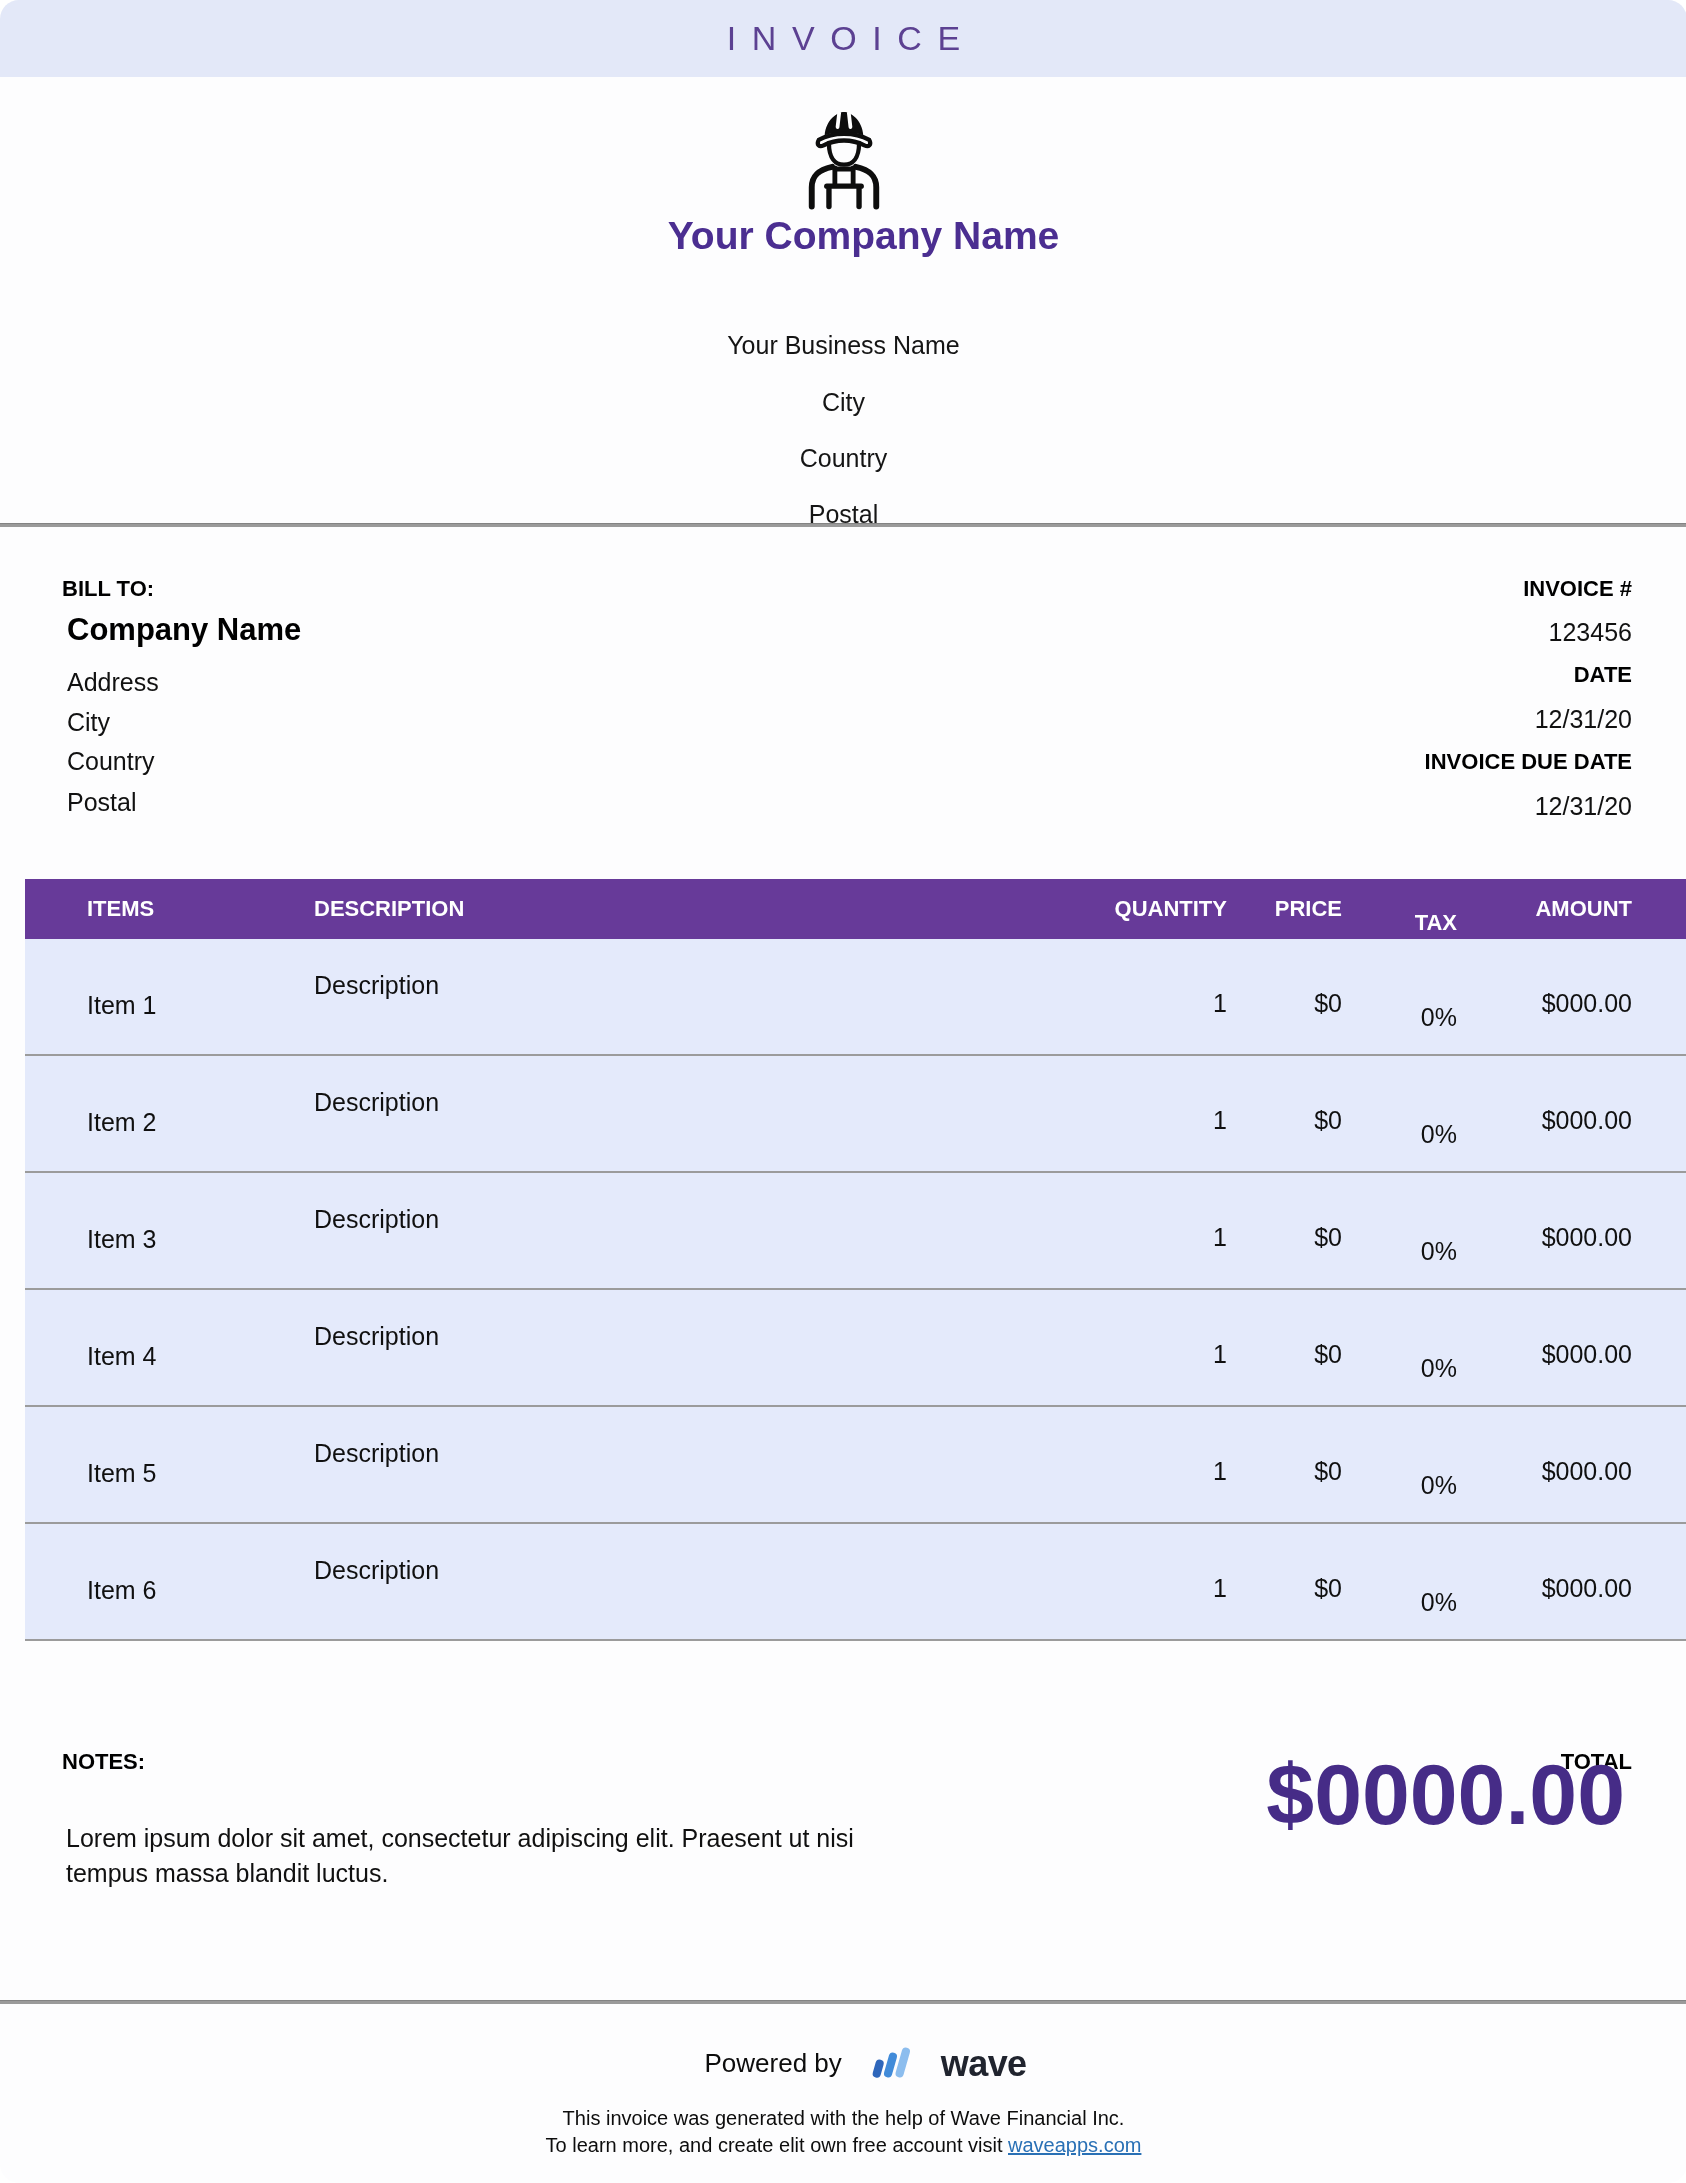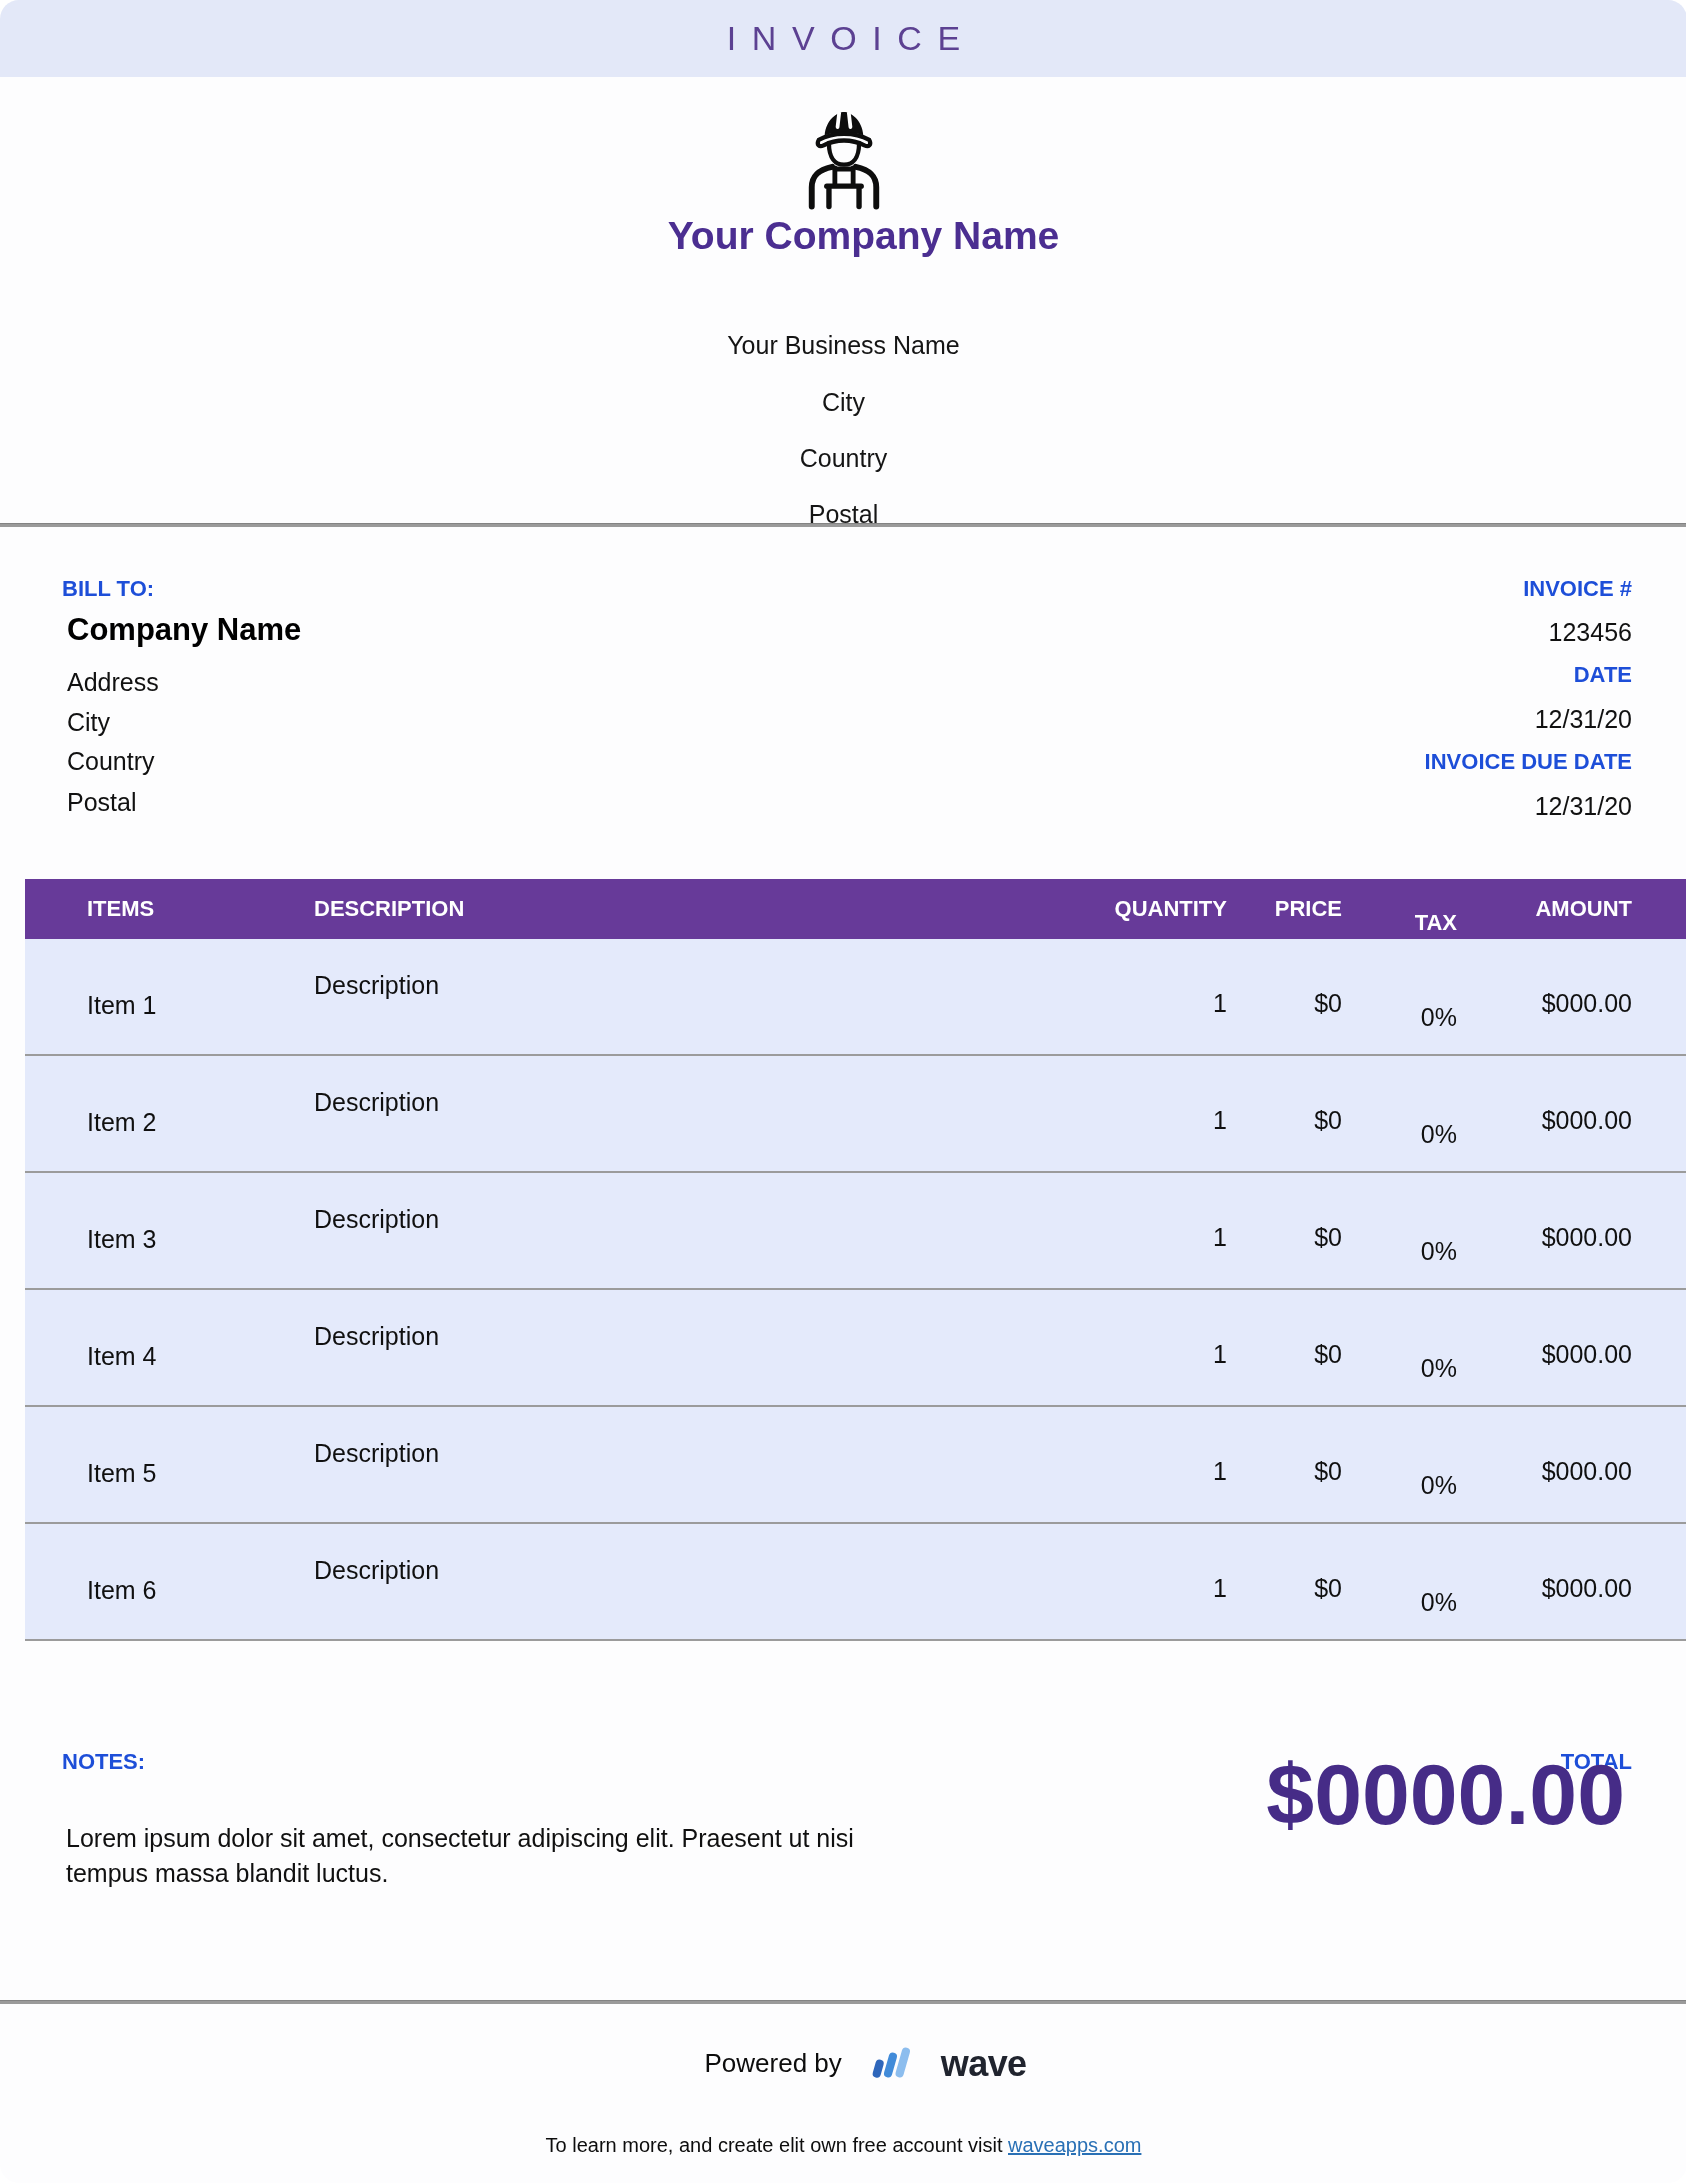--- a/index.html
+++ b/index.html
@@ -39,21 +39,21 @@
   .co-city    { top: 352px; }
   .co-country { top: 408px; }
   .co-postal  { top: 464px; }
 
   .hsep { position: absolute; left: 0; right: 0; height: 2.6px; background: #9a9a9a; border-top: 0.6px solid #838383; }
   .sep-top    { top: 523px; }
   .sep-bottom { top: 2000px; }
 
   
   .abs { position: absolute; }
-  .label-bold { font-size: 22px; font-weight: 700; color: #1d4ed8; }
+  .label-bold { font-size: 22px; font-weight: 700; color: #000000; }
   .billto-label   { left: 62px;  top: 576px; }
   .billto-company { left: 67px; top: 612px; font-size: 31px; font-weight: 700; color: #000; }
   .billto-address { left: 67px; top: 668px; font-size: 25px; }
   .billto-city    { left: 67px; top: 708px; font-size: 25px; }
   .billto-country { left: 67px; top: 747px; font-size: 25px; }
   .billto-postal  { left: 67px; top: 788px; font-size: 25px; }
 
   
   .meta { right: 55px; text-align: right; }
   .meta-num-label  { top: 576px; }
@@ -250,18 +250,19 @@
     <span class="wave-mark">
       <svg viewBox="0 0 84 70" width="43" height="38">
         <rect x="8" y="26" width="16" height="36" rx="8" fill="#2e66bb" transform="rotate(16 16 44)"></rect>
         <rect x="32" y="12" width="16" height="50" rx="8" fill="#418bd9" transform="rotate(16 40 37)"></rect>
         <rect x="56" y="2" width="16" height="60" rx="8" fill="#8cbdee" transform="rotate(16 64 32)"></rect>
       </svg>
     </span>
     <span class="wave-word">wave</span>
   </div>
 
+  <div class="foot-line foot-line1">This invoice was generated with the help of Wave Financial Inc.</div>
   <div class="foot-line foot-line2">
     <span>To learn more, and create elit own free account visit </span><span class="foot-link">waveapps.com</span>
   </div>
 
 </div>
 
 
 </body></html>

